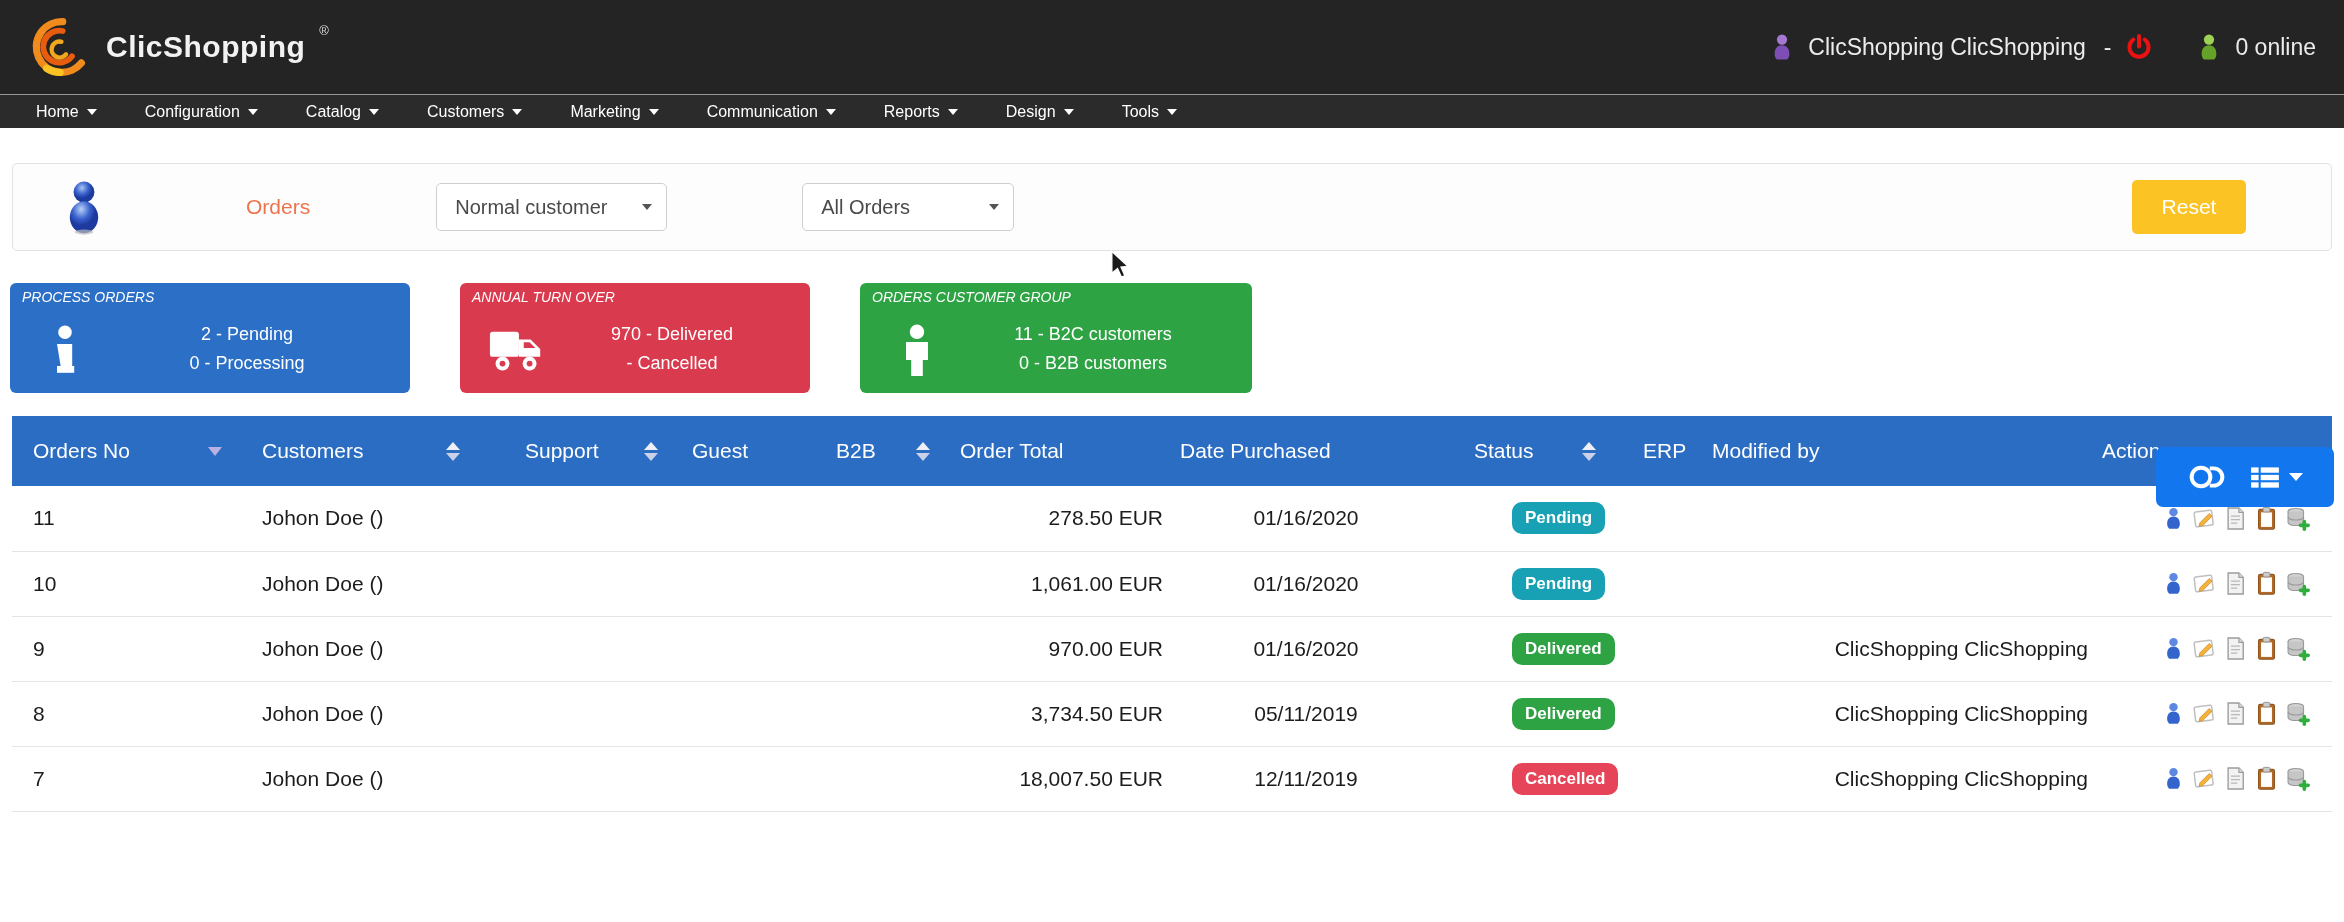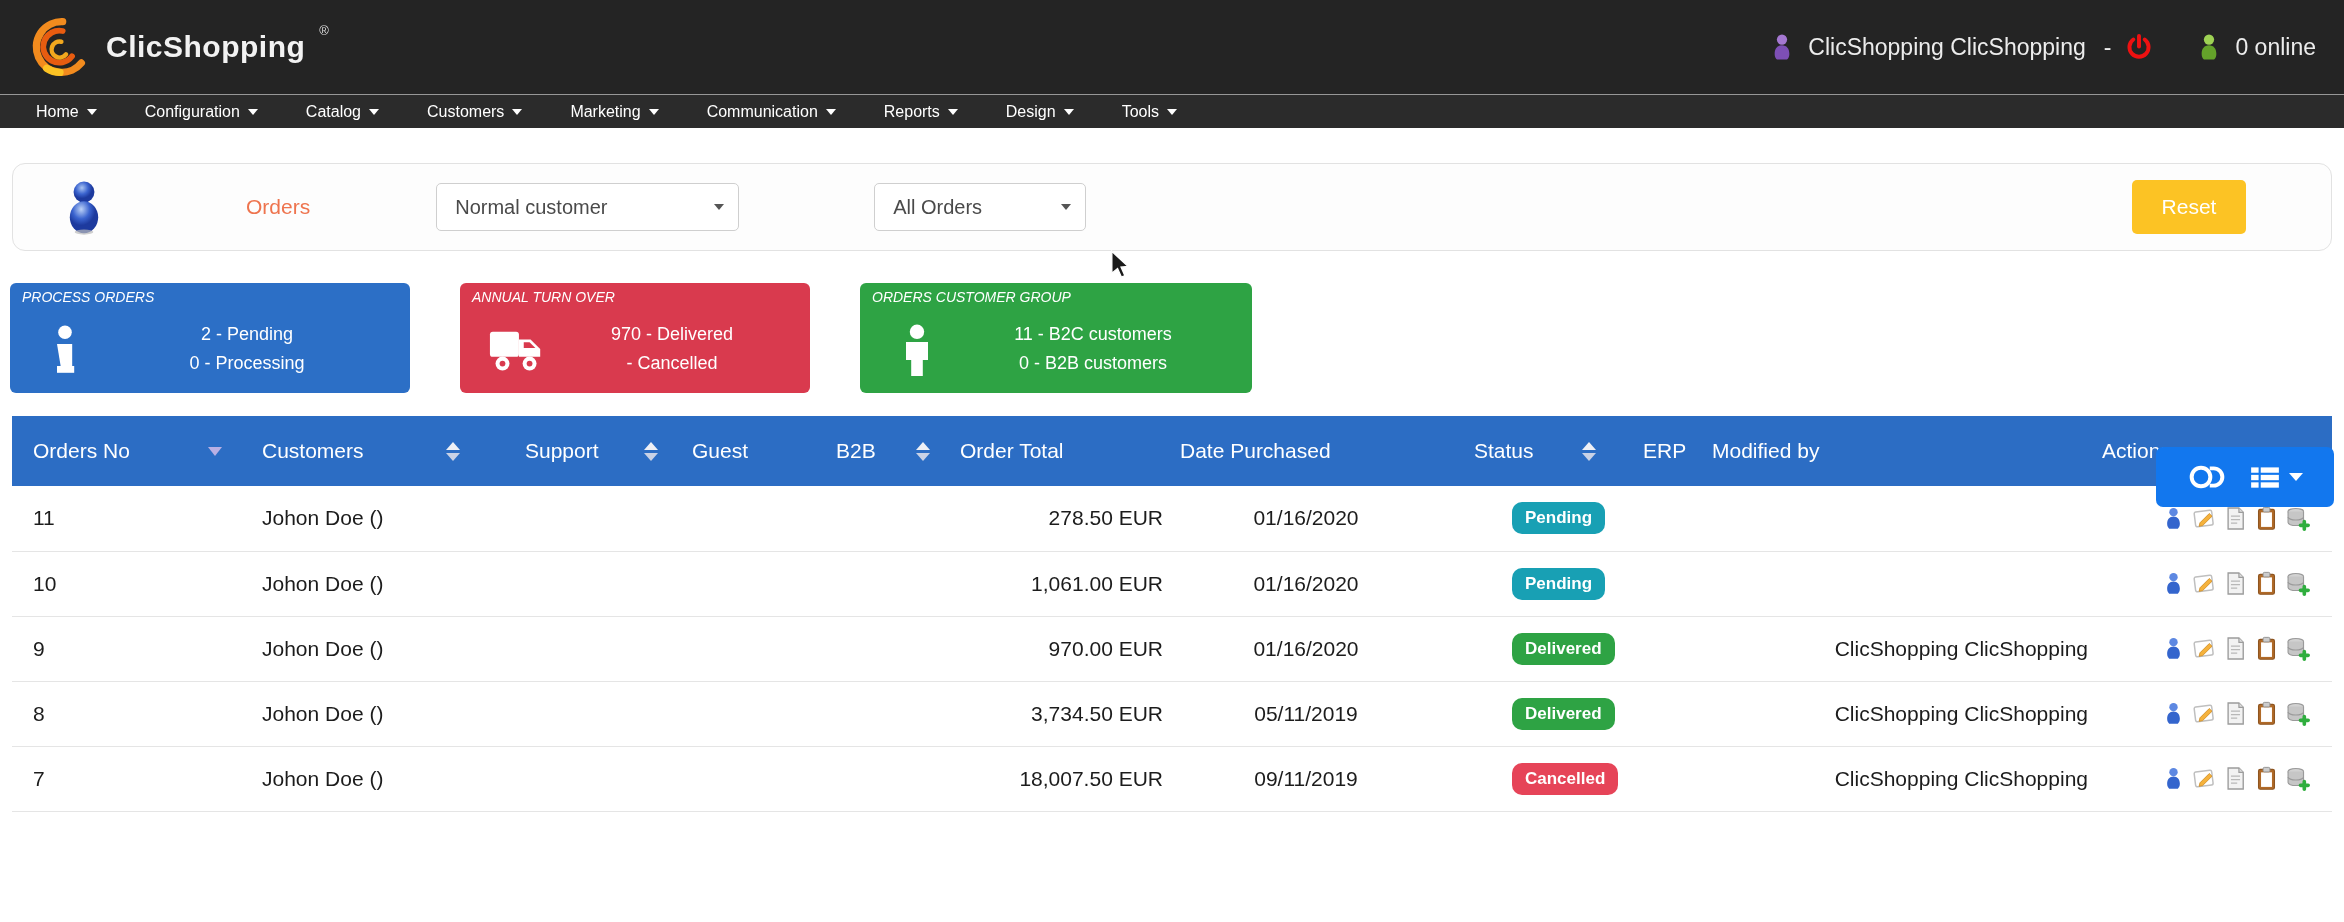--- a/index.html
+++ b/index.html
@@ -28,36 +28,36 @@
     display:flex; align-items:center; padding-left:12px;
   }
   .nav-item { color:#fff; font-size:16px; padding:0 24px; height:34px; display:flex; align-items:center; cursor:pointer; }
   .caret-down {
     display:inline-block; margin-left:8px; width:0; height:0;
     border-left:5px solid transparent; border-right:5px solid transparent; border-top:6px solid #fff;
   }
   
   .filter-panel {
     margin:35px 12px 8px; height:88px; background:#fdfdfd;
-    border:1px solid #e2e2e2; border-radius:13px; display:flex; align-items:center;
+    border:1px solid #e2e2e2; border-radius:5px; display:flex; align-items:center;
   }
   .panel-icon { margin-left:45px; width:52px; height:56px; }
   .panel-title { margin-left:136px; color:#ee744e; font-size:21px; }
   .order-id-input {
     margin-left:305px; width:400px; height:48px; border:1px solid #5a9fd4; border-radius:8px;
     box-shadow:0 0 3px 4px rgba(111,170,233,.55); font-size:20px; padding:0 14px;
     color:#333; outline:none; font-family:inherit;
   }
   .order-id-input::placeholder { color:#7c7c7c; }
   .select-box {
     height:48px; background:#fff; border:1px solid #cfcfcf; border-radius:5px;
     display:flex; align-items:center; justify-content:space-between;
     padding:0 14px 0 18px; color:#4a4a4a; font-size:20px; cursor:pointer;
   }
-  .select-customer { margin-left:126px; width:303px; }
+  .select-customer { margin-left:126px; width:231px; }
   .select-status   { margin-left:135px; width:212px; }
   .select-caret {
     width:0; height:0; border-left:5px solid transparent; border-right:5px solid transparent;
     border-top:6px solid #555; margin-left:12px;
   }
   .btn-reset {
     margin-left:auto; margin-right:85px; width:114px; height:54px; border:none; border-radius:5px;
     background:#fcc324; color:#fff; font-size:21px; cursor:pointer; font-family:inherit;
   }
   
@@ -541,21 +541,21 @@
       </td>
     </tr>
 
     <tr>
       <td class="td-c1">7</td>
       <td class="td-c2">Johon Doe ()</td>
       <td></td>
       <td></td>
       <td></td>
       <td class="td-c6">18,007.50 EUR</td>
-      <td class="td-c7">09/11/2019</td>
+      <td class="td-c7">12/11/2019</td>
       <td class="td-c8"><span class="badge badge-cancelled">Cancelled</span></td>
       <td></td>
       <td class="td-c10">ClicShopping ClicShopping</td>
       <td>
         <div class="actions-cell">
           <svg class="ai" viewBox="0 0 22 22">
             <circle cx="11" cy="5.4" r="3.7" fill="#5d88e2"></circle>
             <path d="M11 9.3c-3.5 0-5.6 2.6-5.6 6.4 0 2.1.9 3.6 1.8 4.3h7.6c.9-.7 1.8-2.2 1.8-4.3 0-3.8-2.1-6.4-5.6-6.4z" fill="#3465cd"></path>
           </svg>
           <svg class="ai" viewBox="0 0 22 22">

